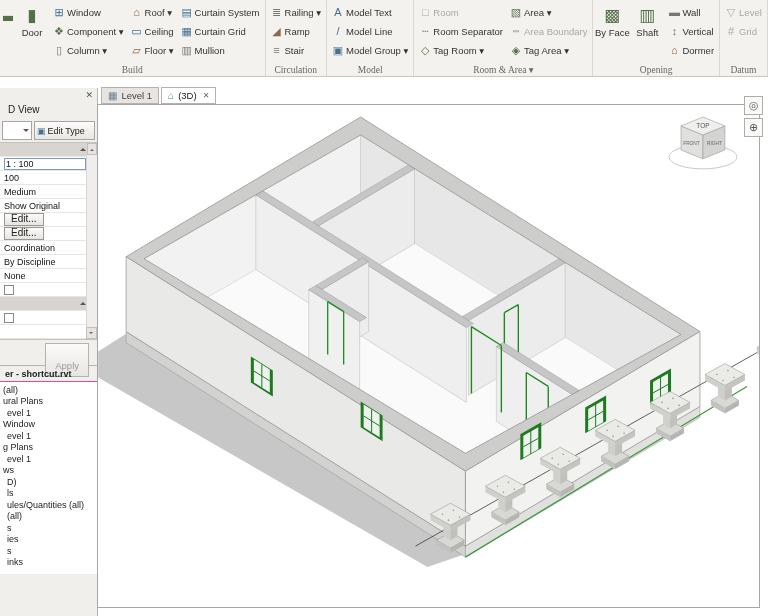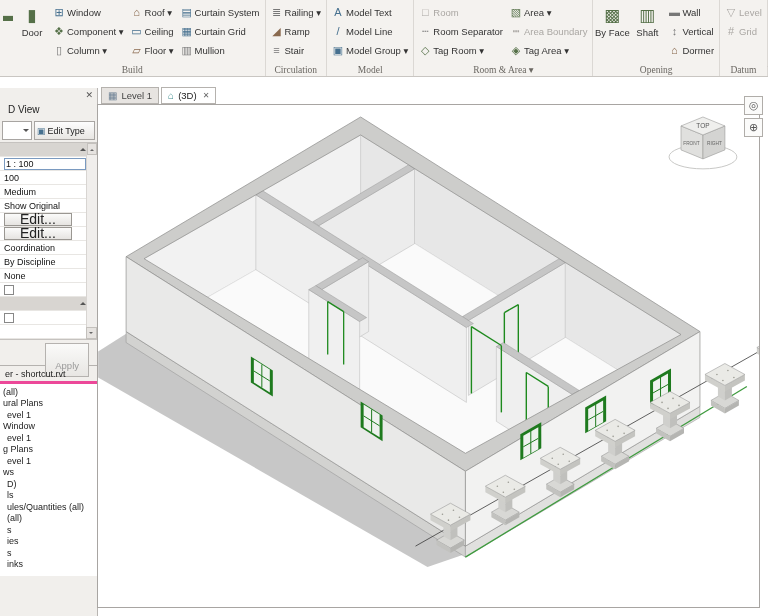--- a/index.html
+++ b/index.html
@@ -48,34 +48,34 @@
   .edit-type-btn .ic{font-size:9px;color:#46708f;}
   .prop-grid{position:relative;margin-top:2px;background:#fff;
         border-top:1px solid #c5c2bf;border-bottom:1px solid #c5c2bf;}
   .prop-row{height:13px;border-bottom:1px solid #e8e6e3;display:flex;align-items:center;
         padding:0 11px 0 4px;font-size:9px;color:#111;overflow:hidden;}
   .prop-row.hdr{background:#d8d5d1;}
   .prop-row.hdr::after{content:"";margin-left:auto;border:3px solid transparent;border-bottom-color:#555;margin-bottom:3px;}
   .prop-val.inputlike{background:#fff;border:1px solid #7a9ac0;width:100%;height:10px;
         line-height:10px;padding:0 1px;}
   .prop-btn{border:1px solid #9a9792;background:linear-gradient(#fbfbfa,#e6e4e1);
-        font-size:14px;height:11px;line-height:10px;padding:0 15px;color:#222;}
+        font-size:10px;height:11px;line-height:10px;padding:0 6px;color:#222;}
   .cb{width:8px;height:8px;border:1px solid #888;background:#fff;display:inline-block;}
   .sb{position:absolute;right:0;top:0;bottom:0;width:10px;background:#f0eeec;border-left:1px solid #d8d5d2;}
   .sb-btn{height:10px;border:1px solid #c3c0bc;background:#e6e3e0;position:relative;}
   .sb-btn.up::after,.sb-btn.down::after{content:"";position:absolute;left:2px;border:2.5px solid transparent;}
   .sb-btn.up::after{top:3px;border-bottom-color:#666;}
   .sb-btn.down::after{top:4px;border-top-color:#666;}
   .sb-btn.down{position:absolute;bottom:0;left:-1px;right:0;}
   .apply-row{height:20px;display:flex;justify-content:flex-end;padding:3px 8px 0 0;}
   .apply-btn{font-size:9.5px;color:#9a9a9a;border:1px solid #b5b2af;
         background:linear-gradient(#fafaf9,#e8e6e3);padding:16px 9px;height:15px;}
   .browser-hd{border-top:1px solid #b5b2af;background:#f1efec;height:15px;display:flex;
-        align-items:center;padding-left:5px;font-size:9px;color:#222;margin-top:2px;}
-  .tree{background:#fff;border-top:3px solid #ec4899;padding-top:2px;min-height:190px;}
+        align-items:center;padding-left:5px;font-size:9px;color:#222;margin-top:2px;font-weight:bold;}
+  .tree{background:#fff;border-top:1px solid #ec4899;padding-top:2px;min-height:190px;}
   .tree-item{height:11.5px;font-size:9px;color:#222;display:flex;align-items:center;
         white-space:nowrap;overflow:hidden;}
   .ind0{padding-left:3px;}.ind1{padding-left:7px;}.ind2{padding-left:7px;}
 
   
   .canvas{position:absolute;left:97px;top:104px;right:8px;bottom:8px;background:#fff;
         border:1px solid #a8a5a2;overflow:hidden;}
   .canvas svg{position:absolute;left:0;top:0;width:100%;height:100%;}
   .nav-btns{position:absolute;top:96px;right:5px;display:flex;flex-direction:column;gap:3px;}
   .nav-btn{width:17px;height:17px;border:1px solid #b0ada9;background:#fbfbfa;font-size:11px;

